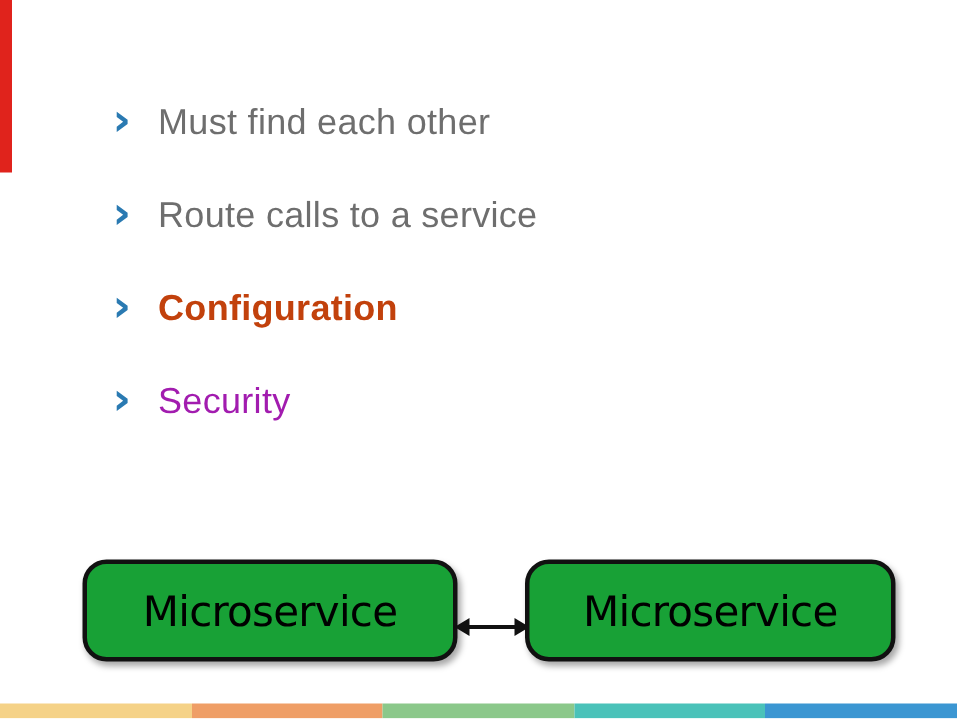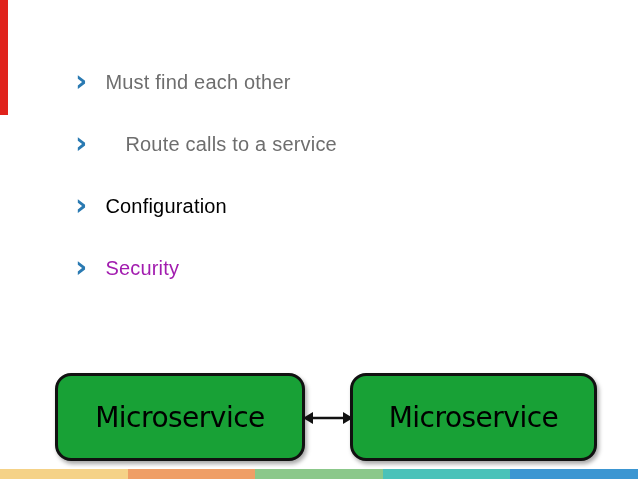--- a/index.html
+++ b/index.html
@@ -25,32 +25,32 @@
     white-space: nowrap;
   }
   .bullet-item .marker {
     font-size: 30px;
     font-weight: 600;
     line-height: 30px;
     margin-right: 18px;
     font-family: "DejaVu Sans", sans-serif;
   }
   .bullet-item .text {
-    font-size: 20px;
+    font-size: 24px;
     letter-spacing: 0.2px;
   }
   .b0 { top: 66px; }
   .b1 { top: 128px; }
   .b2 { top: 190px; }
   .b3 { top: 252px; }
 
   .msbox {
     position: absolute;
     top: 373px;
-    height: 88px;
+    height: 68px;
     border: 3px solid #111111;
     border-radius: 16px;
     box-sizing: border-box;
     display: flex;
     align-items: center;
     justify-content: center;
     box-shadow: 2px 3px 4px rgba(0,0,0,0.35);
   }
   .msbox-left  { left: 55px;  width: 250px; }
   .msbox-right { left: 350px; width: 247px; }
@@ -79,25 +79,25 @@
 <div class="slide">
 
   <div class="accent-bar" style="background-color: rgb(224, 35, 28);"></div>
 
   <div class="bullet-item b0">
     <span class="marker" style="color: rgb(42, 122, 178);">›</span>
     <span class="text" style="color: rgb(110, 110, 110);">Must find each other</span>
   </div>
   <div class="bullet-item b1">
     <span class="marker" style="color: rgb(42, 122, 178);">›</span>
-    <span class="text" style="color: rgb(110, 110, 110); margin-left: 20px;">Route calls to a service</span>
+    <span class="text" style="color: rgb(110, 110, 110);">Route calls to a service</span>
   </div>
   <div class="bullet-item b2">
     <span class="marker" style="color: rgb(42, 122, 178);">›</span>
-    <span class="text" style="color: #000000;">Configuration</span>
+    <span class="text" style="color: #c2410c; font-weight: bold;">Configuration</span>
   </div>
   <div class="bullet-item b3">
     <span class="marker" style="color: rgb(42, 122, 178);">›</span>
     <span class="text" style="color: #a21caf;">Security</span>
   </div>
 
   <div class="msbox msbox-left" style="background-color: rgb(24, 161, 54);">
     <span class="label">Microservice</span>
   </div>
 

